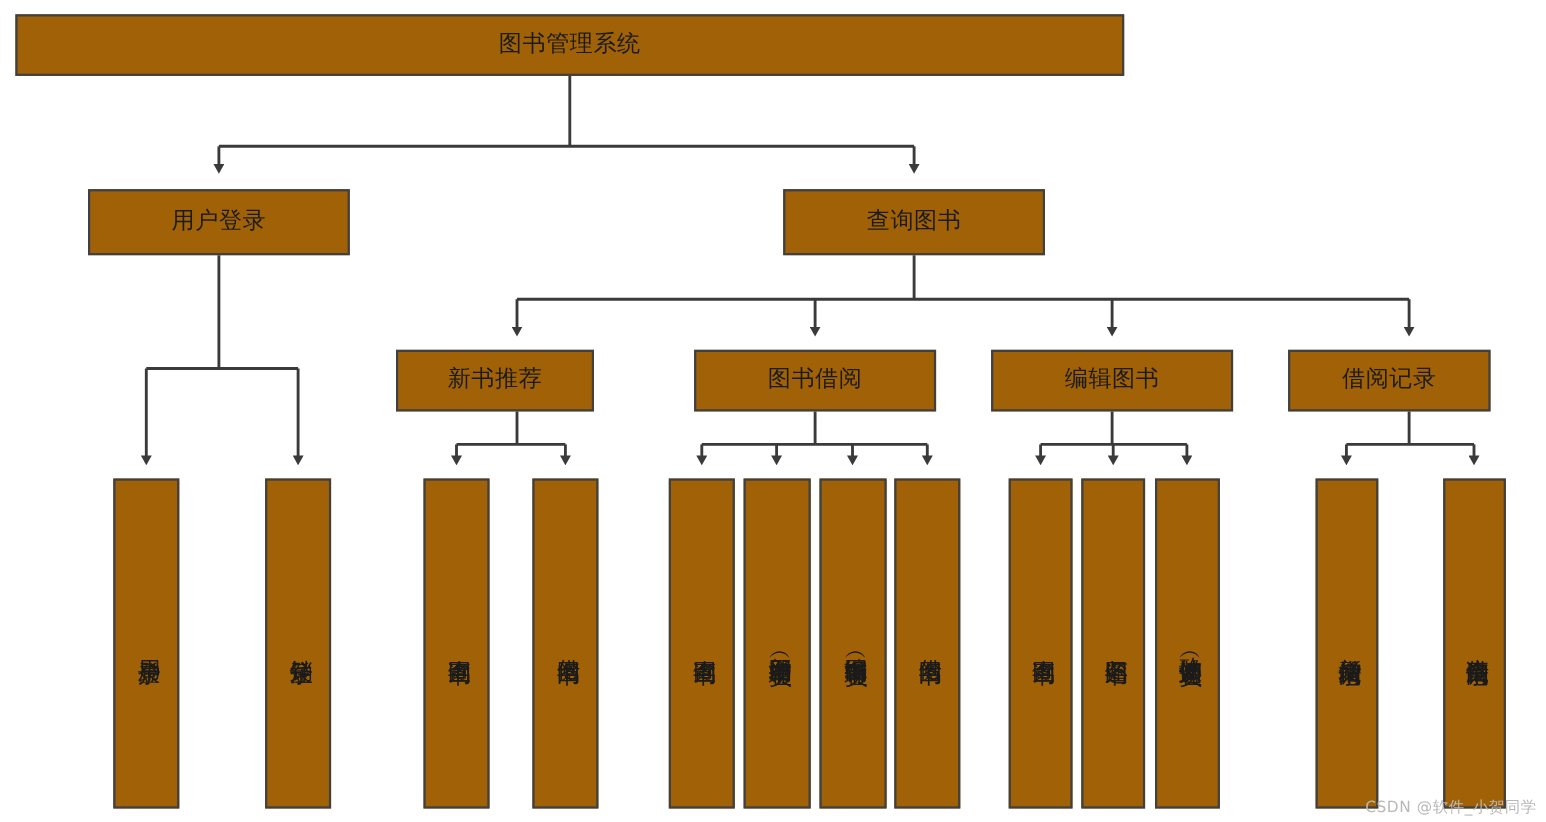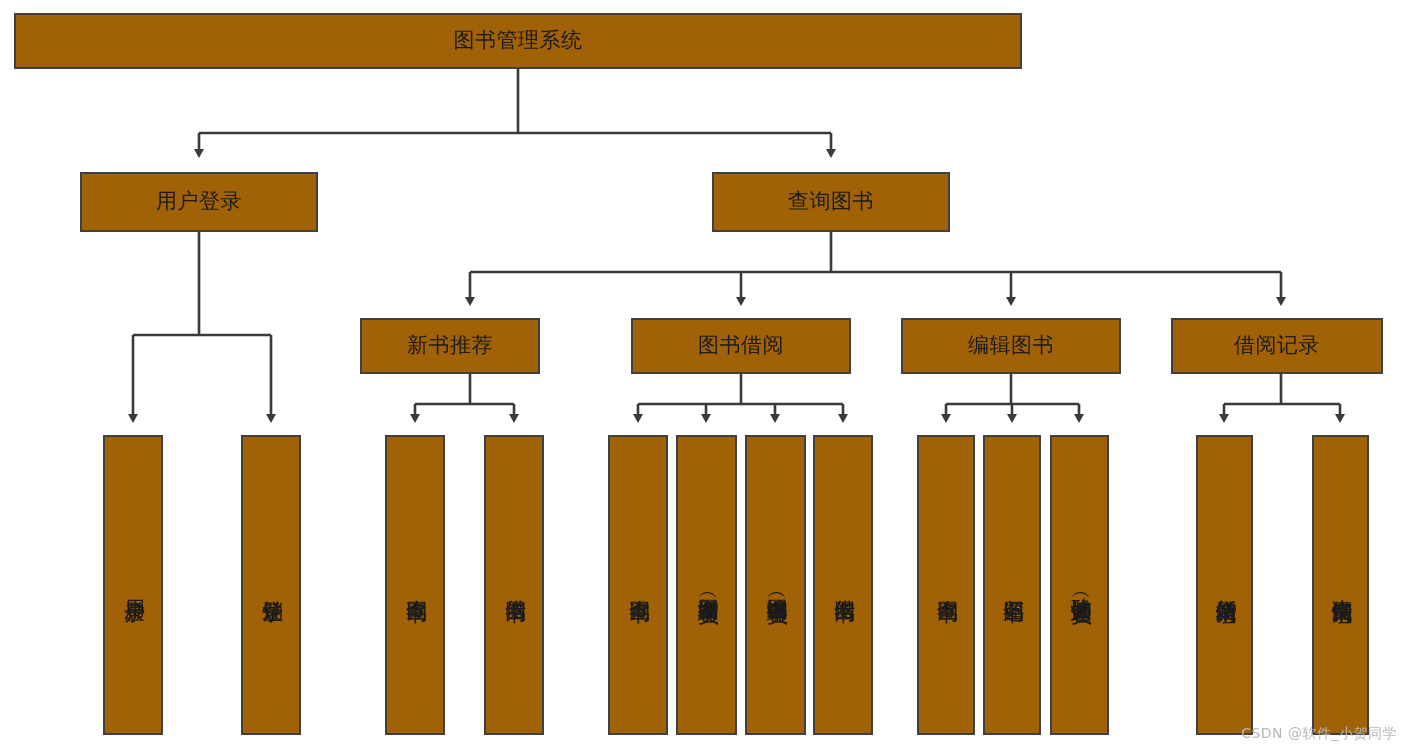--- a/index.html
+++ b/index.html
@@ -140,21 +140,21 @@
 
   <div class="node h" style="left:360px; top:318px; width:180px; height:56px;">
     <span class="lbl">新书推荐</span>
   </div>
   <div class="node h" style="left:631px; top:318px; width:220px; height:56px;">
     <span class="lbl">图书借阅</span>
   </div>
   <div class="node h" style="left:901px; top:318px; width:220px; height:56px;">
     <span class="lbl">编辑图书</span>
   </div>
-  <div class="node h" style="left:1171px; top:318px; width:212px; height:56px;">
+  <div class="node h" style="left:1171px; top:318px; width:184px; height:56px;">
     <span class="lbl">借阅记录</span>
   </div>
 
   <div class="node v" style="left:103px; top:435px; width:60px; height:300px;">
     <span class="lbl">用户登录</span>
   </div>
   <div class="node v" style="left:241px; top:435px; width:60px; height:300px;">
     <span class="lbl">注销登录</span>
   </div>
 

